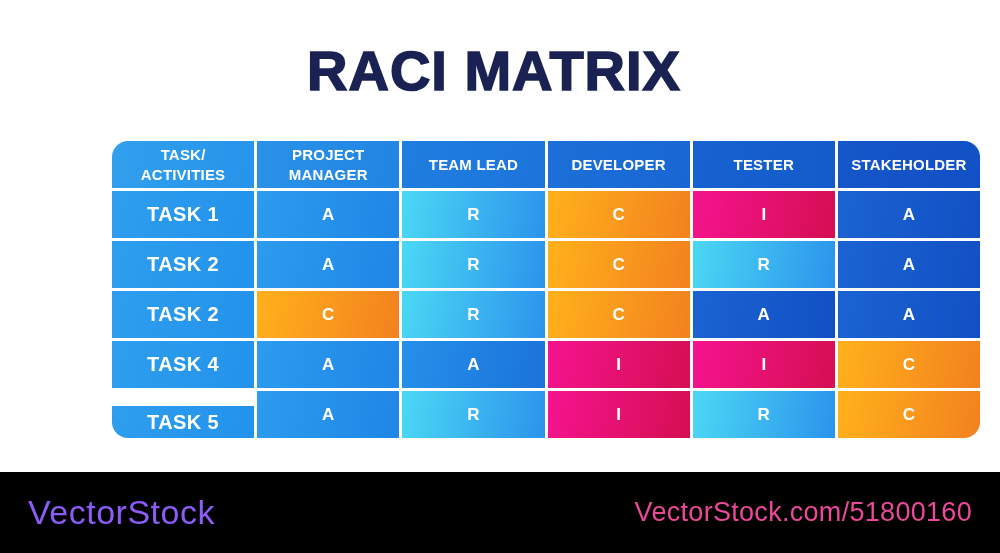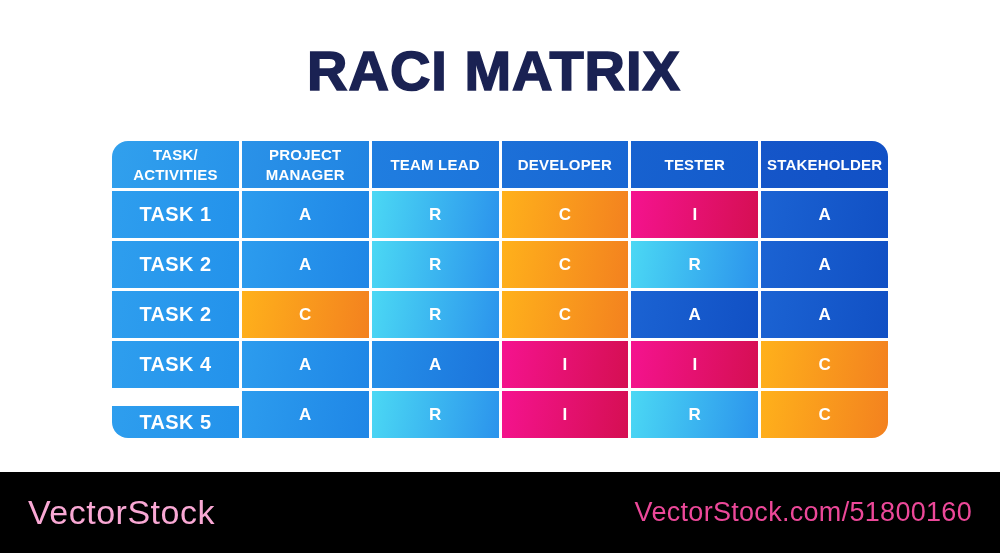--- a/index.html
+++ b/index.html
@@ -6,41 +6,41 @@
   .page{
     position:relative;width:1000px;height:553px;background:#ffffff;
     overflow:hidden;font-family:"Liberation Sans",sans-serif;
   }
   .title{
     position:absolute;top:38px;left:0;right:12px;text-align:center;
     font-size:56px;font-weight:bold;letter-spacing:1px;
     -webkit-text-stroke:1.6px currentColor;
   }
   .raci-table{
-    position:absolute;left:112px;top:141px;width:776px;
+    position:absolute;left:112px;top:141px;width:868px;
     display:grid;grid-template-columns:repeat(6,1fr);
     grid-auto-rows:47px;gap:3px;
   }
   .cell{
     display:flex;align-items:center;justify-content:center;
     color:#ffffff;font-weight:bold;text-align:center;
   }
   .cell.header{font-size:15px;line-height:1.3;white-space:pre-line;letter-spacing:.2px;}
   .cell.task{font-size:20px;letter-spacing:.4px;}
   .cell.letter{font-size:17px;}
   .raci-table .cell:nth-child(1){border-top-left-radius:16px;}
   .raci-table .cell:nth-child(6){border-top-right-radius:16px;}
   .raci-table .cell:nth-child(31){border-bottom-left-radius:16px;margin-top:15px;}
   .raci-table .cell:nth-child(36){border-bottom-right-radius:16px;}
   .footer{
     position:absolute;left:0;right:0;bottom:0;height:81px;
     display:flex;align-items:center;justify-content:space-between;
     padding:0 28px;box-sizing:border-box;
   }
-  .footer .brand{font-size:34px;color:#f9a8d4;letter-spacing:.5px;}
+  .footer .brand{font-size:34px;color:#8b5cf6;letter-spacing:.5px;}
   .footer .url{font-size:27px;color:#ec4899;letter-spacing:.3px;}
 </style>
 </head>
 <body>
 
 <div class="page">
   <div class="title" style="color: rgb(26, 34, 83);">RACI MATRIX</div>
   <div class="raci-table">
       <div class="cell header" style="background: linear-gradient(100deg, rgb(49, 160, 237), rgb(39, 147, 234));">TASK/
 ACTIVITIES</div>

